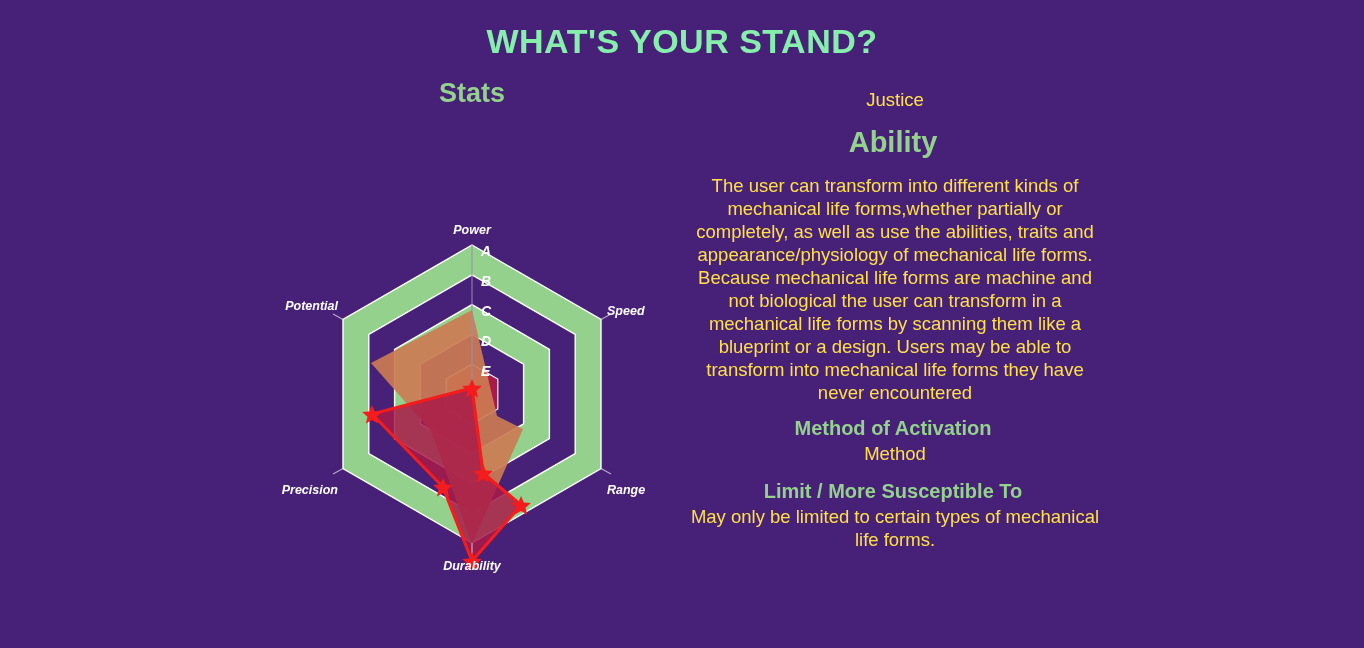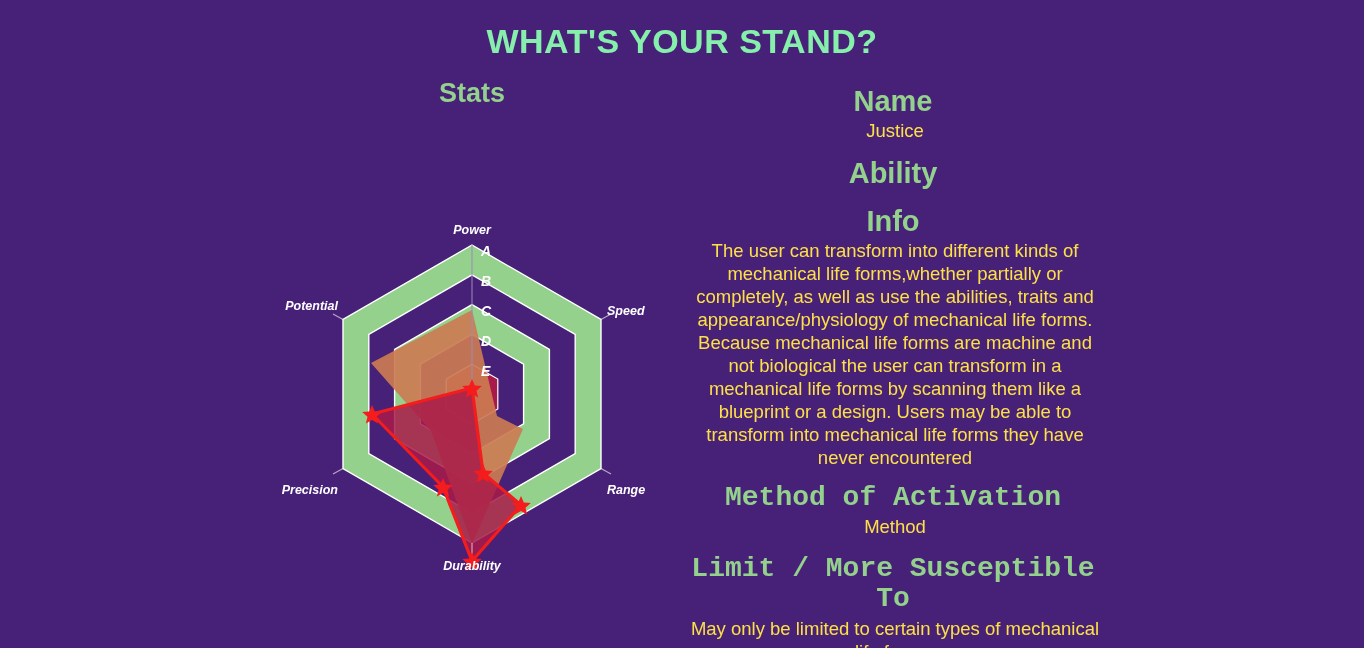--- a/index.html
+++ b/index.html
@@ -41,21 +41,21 @@
     text-align:center;
   }
   .info-heading{
     color:#93d18c;
     font-weight:bold;
     font-size:29px;
     line-height:1.08;
     margin:0;
     font-family:"Liberation Sans",sans-serif;
   }
-  .info-heading.wide{font-size:28px;font-family:Liberation Mono, monospace;}
+  .info-heading.wide{font-size:20px;}
   .info-body{
     color:#fde047;
     font-size:18.5px;
     line-height:23px;
     margin:2px 0 0 4px;
     font-family:"Liberation Sans",sans-serif;
   }
   .blk{margin-bottom:16px;}
   .blk.tight{margin-bottom:14px;}
   .axis-label{
@@ -134,30 +134,28 @@
     <text class="axis-label" x="472" y="492" text-anchor="middle">Durability</text>
     <text class="axis-label" x="338" y="416" text-anchor="end">Precision</text>
     <text class="axis-label" x="338" y="232" text-anchor="end">Potential</text>
   </svg>
 
 </div>
 
 <div id="info-panel">
 
   <div class="blk">
-    <p class="info-heading">Name</p>
     <p class="info-body">Justice</p>
   </div>
 
   <div class="blk">
     <p class="info-heading">Ability</p>
   </div>
 
   <div class="blk tight">
-    <p class="info-heading">Info</p>
     <p class="info-body">The user can transform into different kinds of mechanical life forms,whether partially or completely, as well as use the abilities, traits and appearance/physiology of mechanical life forms. Because mechanical life forms are machine and not biological the user can transform in a mechanical life forms by scanning them like a blueprint or a design. Users may be able to transform into mechanical life forms they have never encountered</p>
   </div>
 
   <div class="blk">
     <p class="info-heading wide">Method of Activation</p>
     <p class="info-body">Method</p>
   </div>
 
   <div class="blk">
     <p class="info-heading wide">Limit / More Susceptible To</p>

